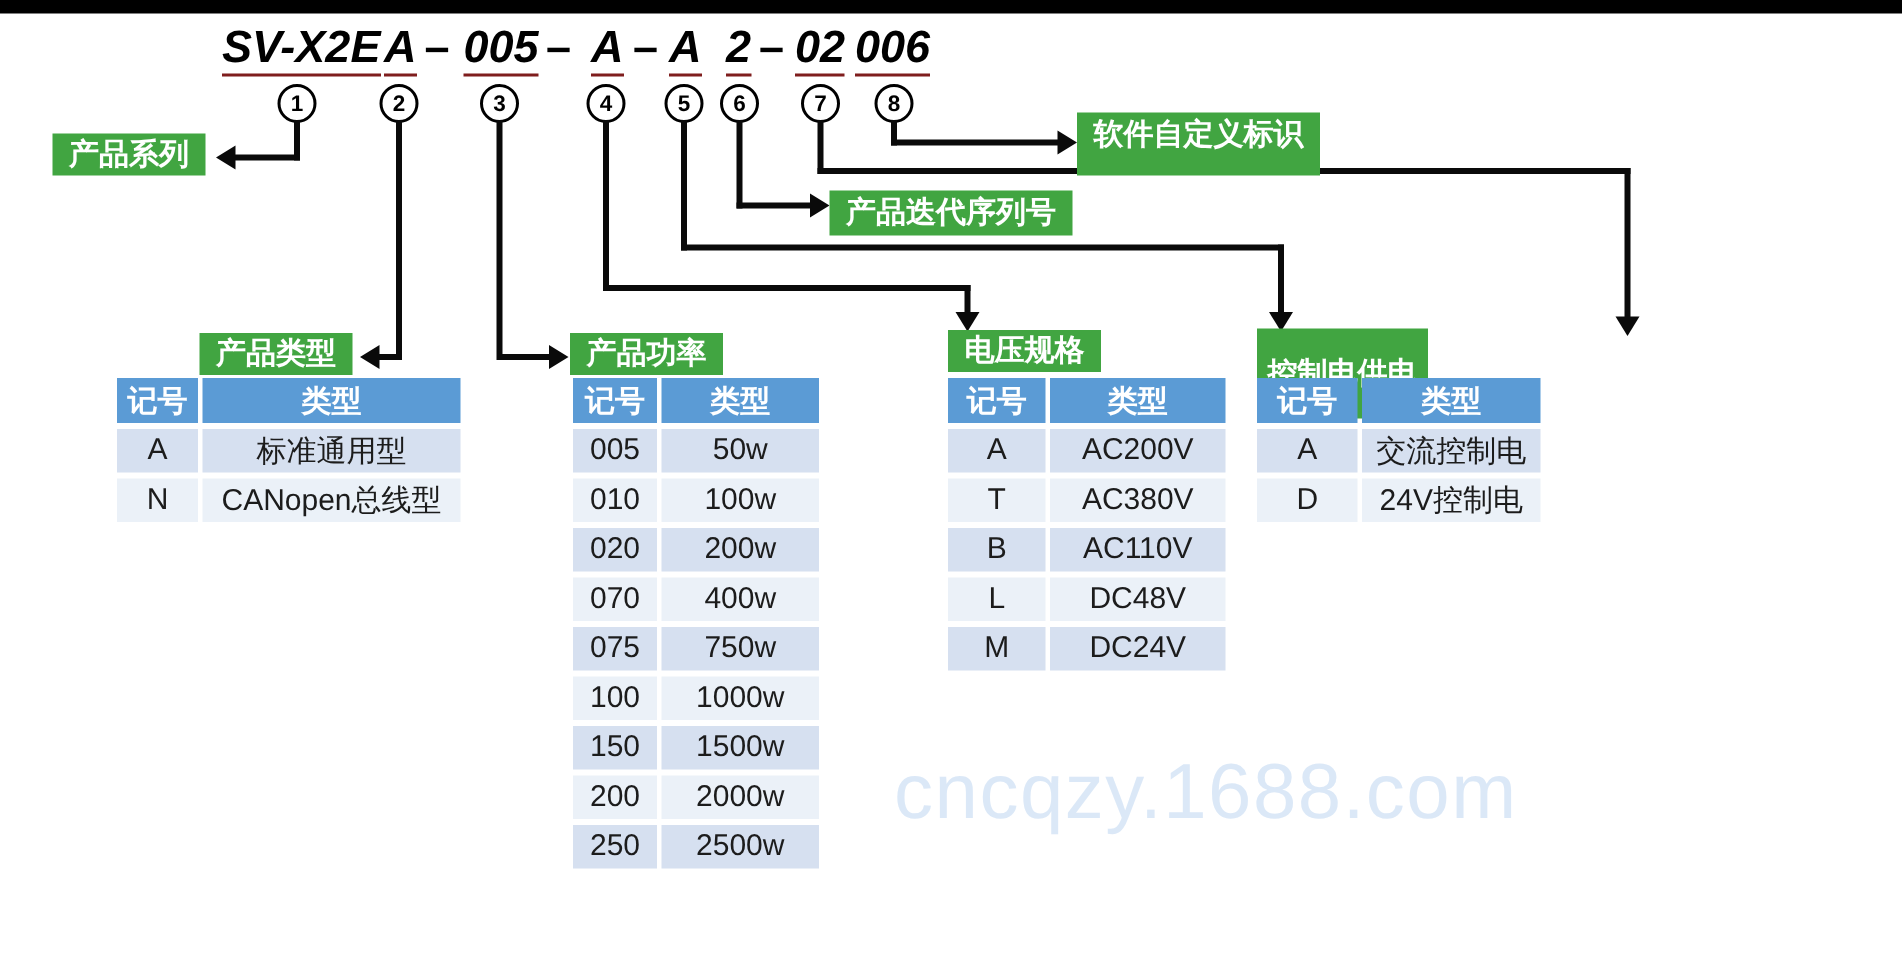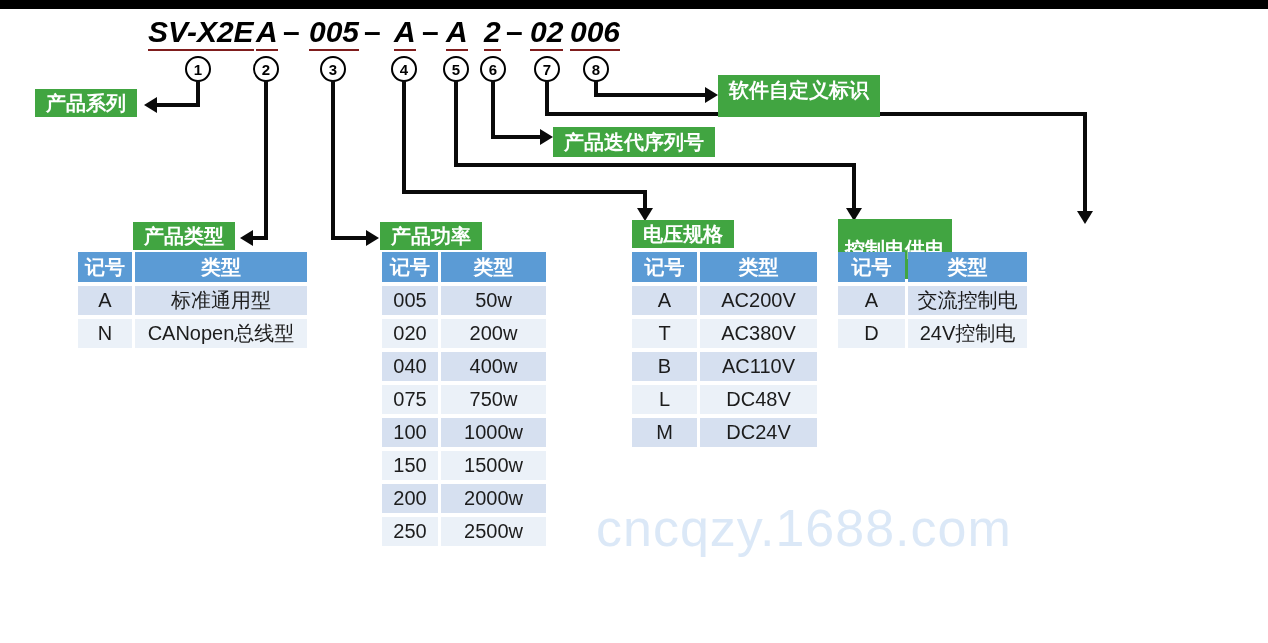--- a/index.html
+++ b/index.html
@@ -142,25 +142,29 @@
   <div class="tbl tbl-power" style="left:382px;top:252px">
       <div class="trow thead">
         <div class="cell c1">记号</div>
         <div class="cell c2">类型</div>
       </div>
       <div class="trow">
         <div class="cell c1">005</div>
         <div class="cell c2">50w</div>
       </div>
       <div class="trow">
+        <div class="cell c1">010</div>
+        <div class="cell c2">100w</div>
+      </div>
+      <div class="trow">
         <div class="cell c1">020</div>
         <div class="cell c2">200w</div>
       </div>
       <div class="trow">
-        <div class="cell c1">040</div>
+        <div class="cell c1">070</div>
         <div class="cell c2">400w</div>
       </div>
       <div class="trow">
         <div class="cell c1">075</div>
         <div class="cell c2">750w</div>
       </div>
       <div class="trow">
         <div class="cell c1">100</div>
         <div class="cell c2">1000w</div>
       </div>

